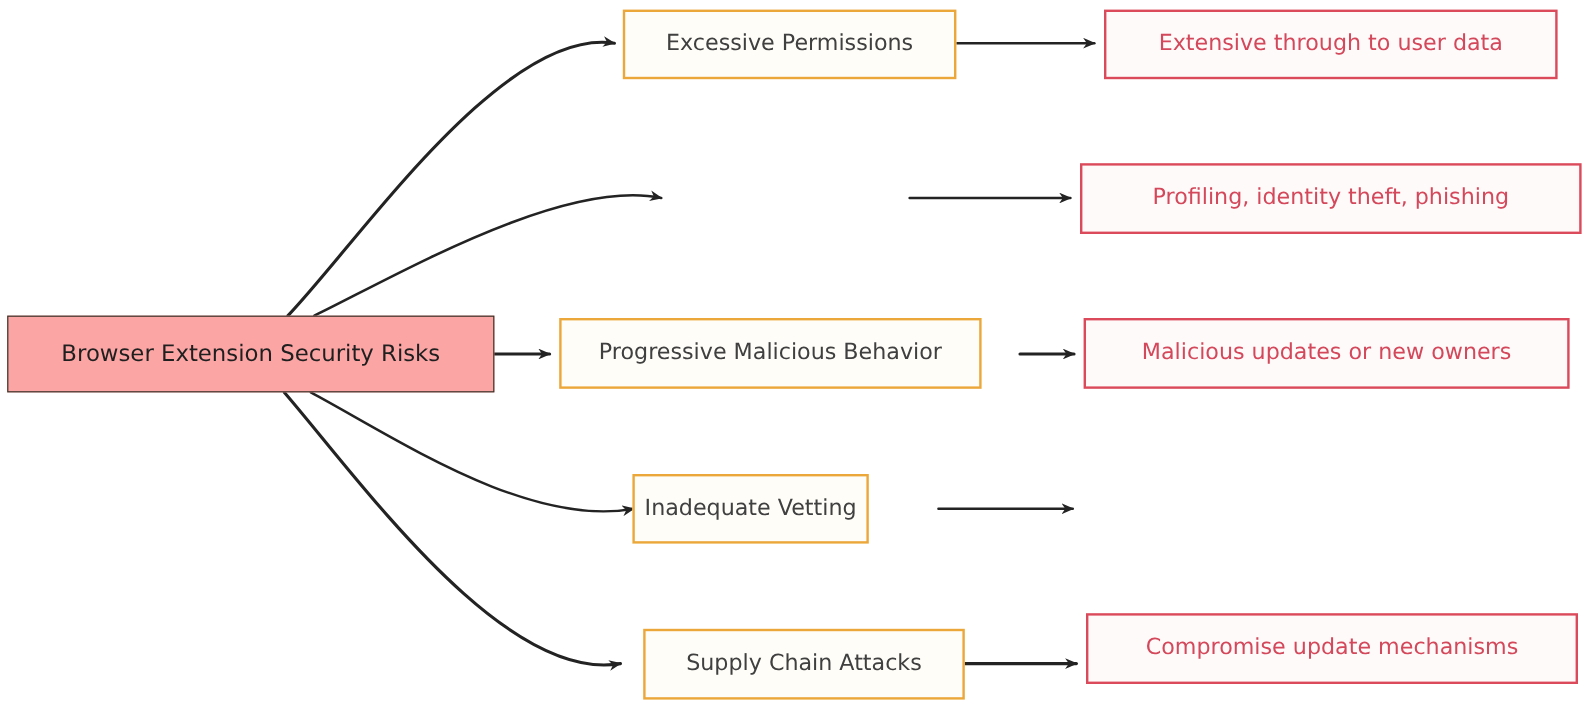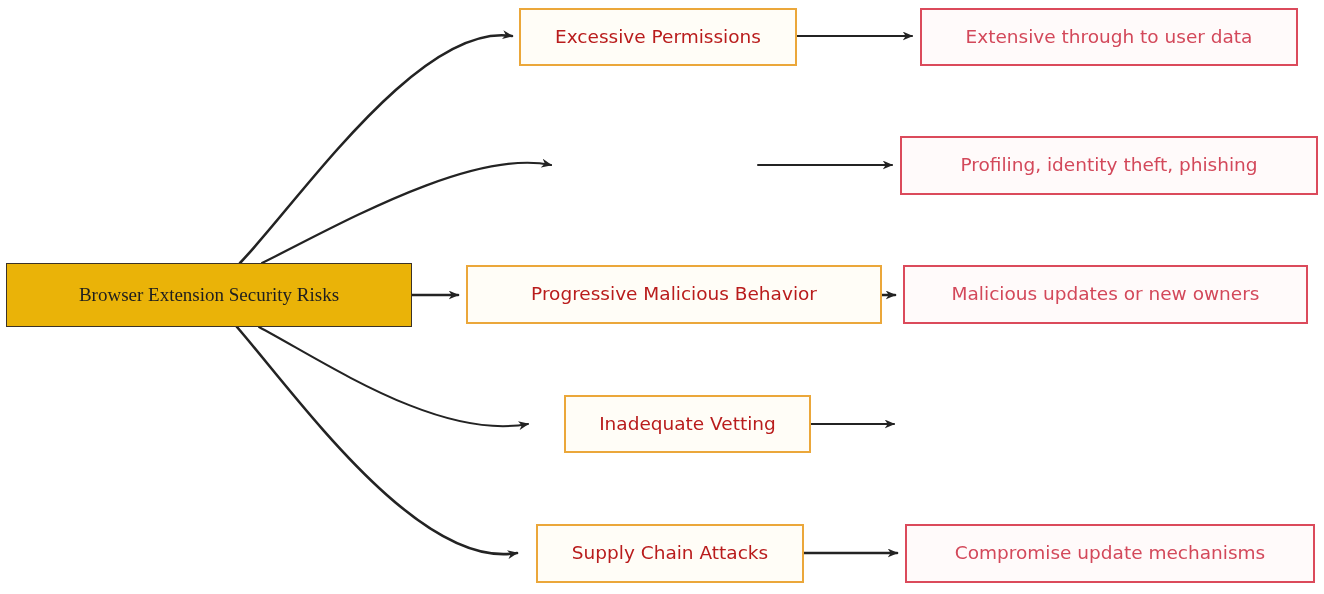--- a/index.html
+++ b/index.html
@@ -31,31 +31,30 @@
     justify-content: center;
     text-align: center;
     line-height: 1.2;
   }
   .node-label {
     display: block;
     white-space: nowrap;
   }
   
   .node.root {
-    background: #eab308;
+    background: #fca5a5;
     border: 1.6px solid #3b3228;
     color: #1f1f1f;
     font-size: 19px;
-    font-family: Liberation Serif, serif;
   }
   
   .node.risk {
     background: #fffdf7;
     border: 2px solid #eba73a;
-    color: #b91c1c;
+    color: #404040;
     font-size: 18.5px;
   }
   
   .node.impact {
     background: #fffafa;
     border: 2px solid #db4a5b;
     color: #d3485a;
     font-size: 18.5px;
   }
 </style>
@@ -84,36 +83,36 @@
       </g>
   </svg>
 
   <div class="node root" style="left: 6px; top: 263px; width: 406px; height: 64px;">
     <span class="node-label">Browser Extension Security Risks</span>
   </div>
 
   <div class="node risk" style="left: 519px; top: 8px; width: 278px; height: 58px;">
     <span class="node-label">Excessive Permissions</span>
   </div>
-  <div class="node risk" style="left: 466px; top: 265px; width: 416px; height: 59px;">
+  <div class="node risk" style="left: 466px; top: 265px; width: 352px; height: 59px;">
     <span class="node-label">Progressive Malicious Behavior</span>
   </div>
-  <div class="node risk" style="left: 564px; top: 395px; width: 247px; height: 58px;">
+  <div class="node risk" style="left: 527px; top: 395px; width: 197px; height: 58px;">
     <span class="node-label">Inadequate Vetting</span>
   </div>
   <div class="node risk" style="left: 524px; top: 524px; width: 268px; height: 59px; margin-left: 12px;">
     <span class="node-label">Supply Chain Attacks</span>
   </div>
 
   <div class="node impact" style="left: 920px; top: 8px; width: 378px; height: 58px;">
     <span class="node-label">Extensive through to user data</span>
   </div>
   <div class="node impact" style="left: 900px; top: 136px; width: 418px; height: 59px;">
     <span class="node-label">Profiling, identity theft, phishing</span>
   </div>
   <div class="node impact" style="left: 903px; top: 265px; width: 405px; height: 59px;">
     <span class="node-label">Malicious updates or new owners</span>
   </div>
-  <div class="node impact" style="left: 905px; top: 524px; width: 410px; height: 59px;">
+  <div class="node impact" style="left: 905px; top: 511px; width: 410px; height: 59px;">
     <span class="node-label">Compromise update mechanisms</span>
   </div>
 
 </div>
 
 </body></html>

